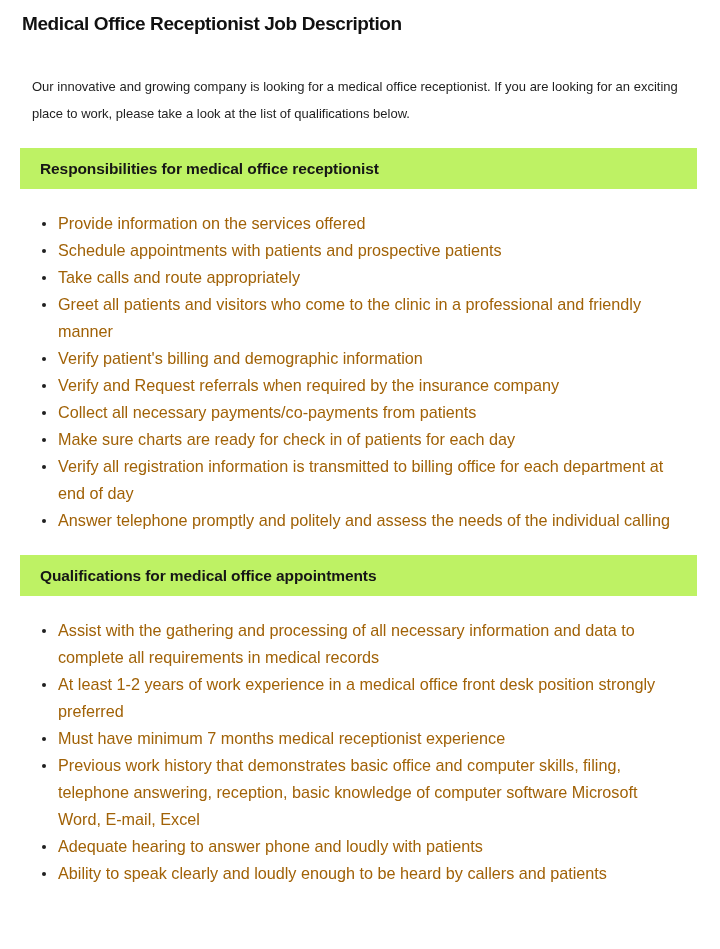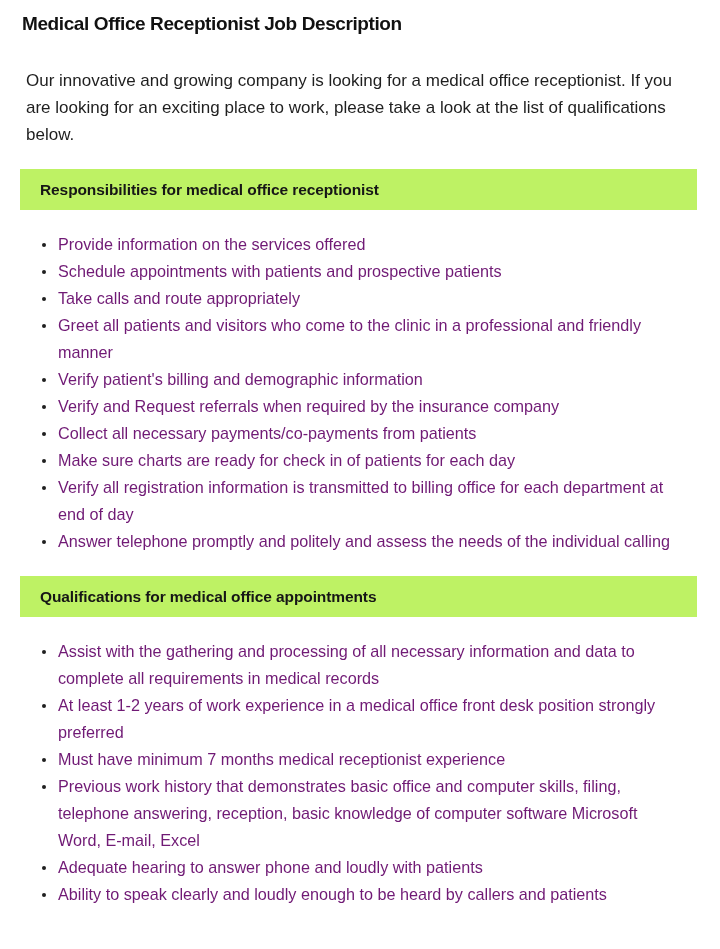--- a/index.html
+++ b/index.html
@@ -29,23 +29,23 @@
     padding: 6px 22px 0 22px;
     font-size: 19px;
     line-height: 36px;
     font-weight: 700;
     letter-spacing: -0.4px;
     color: #111111;
     white-space: nowrap;
   }
 
   .intro {
-    margin: 4px;
+    margin: 10px;
     padding: 21px 18px 0 22px;
-    font-size: 17px;
+    font-size: 13px;
     line-height: 27px;
     font-weight: 400;
     color: #1f1f1f;
     max-width: 672px;
   }
 
   .section {
     margin: 0;
     padding: 0;
   }
@@ -77,21 +77,21 @@
   ul.bullet-list.first-list {
     padding-top: 21px;
   }
 
   ul.bullet-list li {
     position: relative;
     padding-left: 58px;
     padding-right: 40px;
     font-size: 16.2px;
     line-height: 27px;
-    color: #701a75;
+    color: #a16207;
     font-weight: 400;
     margin: 0;
   }
 
   ul.bullet-list li::before {
     content: "";
     position: absolute;
     left: 42px;
     top: 12px;
     width: 4px;

